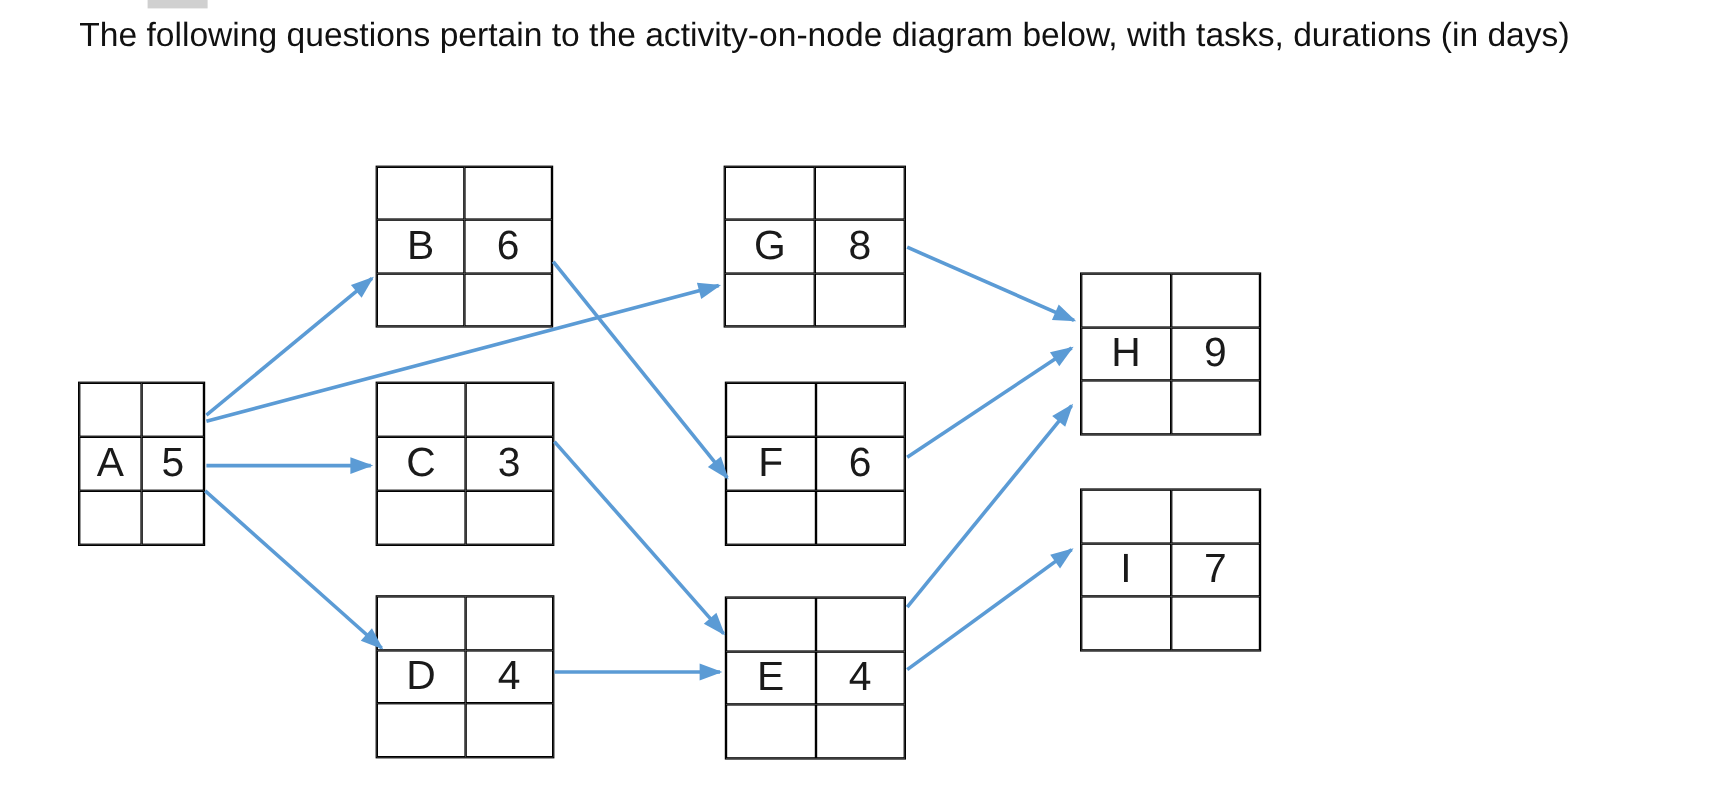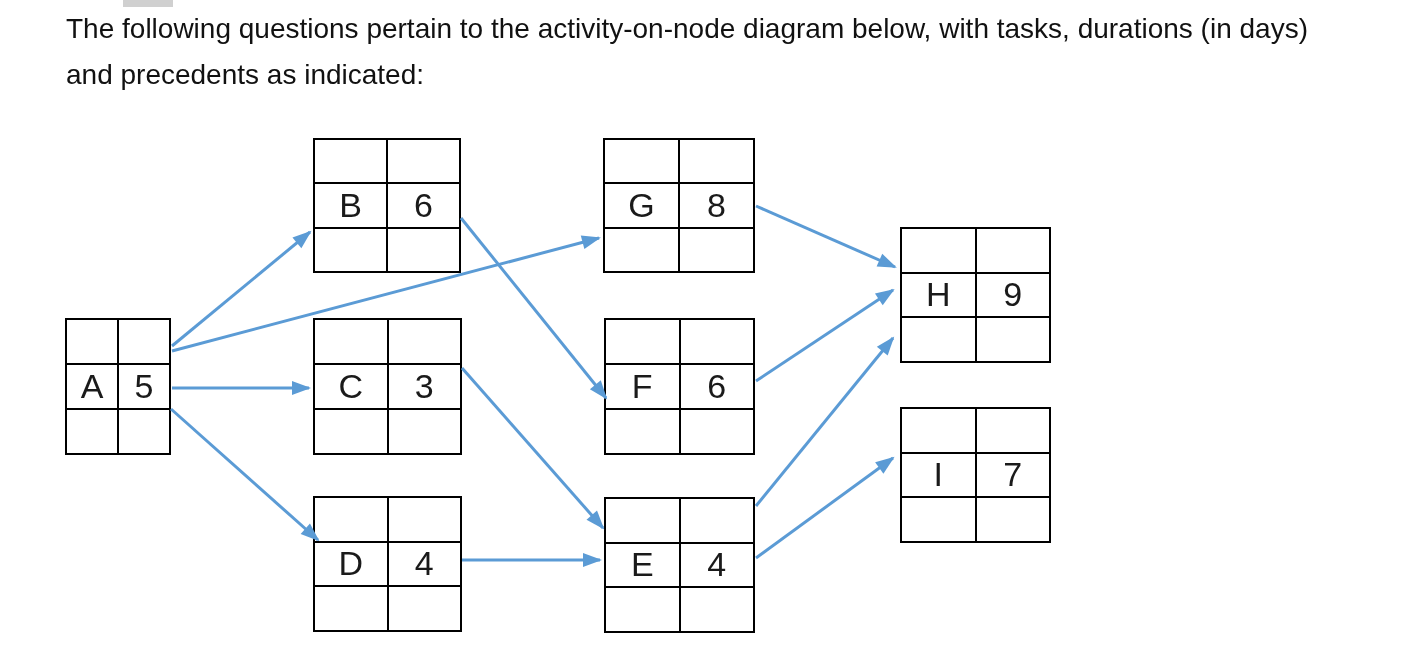--- a/index.html
+++ b/index.html
@@ -75,21 +75,20 @@
     fill: none;
   }
 </style>
 </head>
 <body>
 
 <div id="page">
   <div class="top-fragment"></div>
   <div class="instruction">
     <div class="instruction-line">The following questions pertain to the activity-on-node diagram below, with tasks, durations (in days)</div>
-    <div class="instruction-line">and precedents as indicated:</div>
   </div>
   <div id="diagram-canvas">
       <div class="aon-node" style="left: 17px; top: 318px; width: 106px; height: 137px;">
         <div class="aon-cell"></div>
         <div class="aon-cell"></div>
         <div class="aon-cell">A</div>
         <div class="aon-cell">5</div>
         <div class="aon-cell"></div>
         <div class="aon-cell"></div>
       </div>

